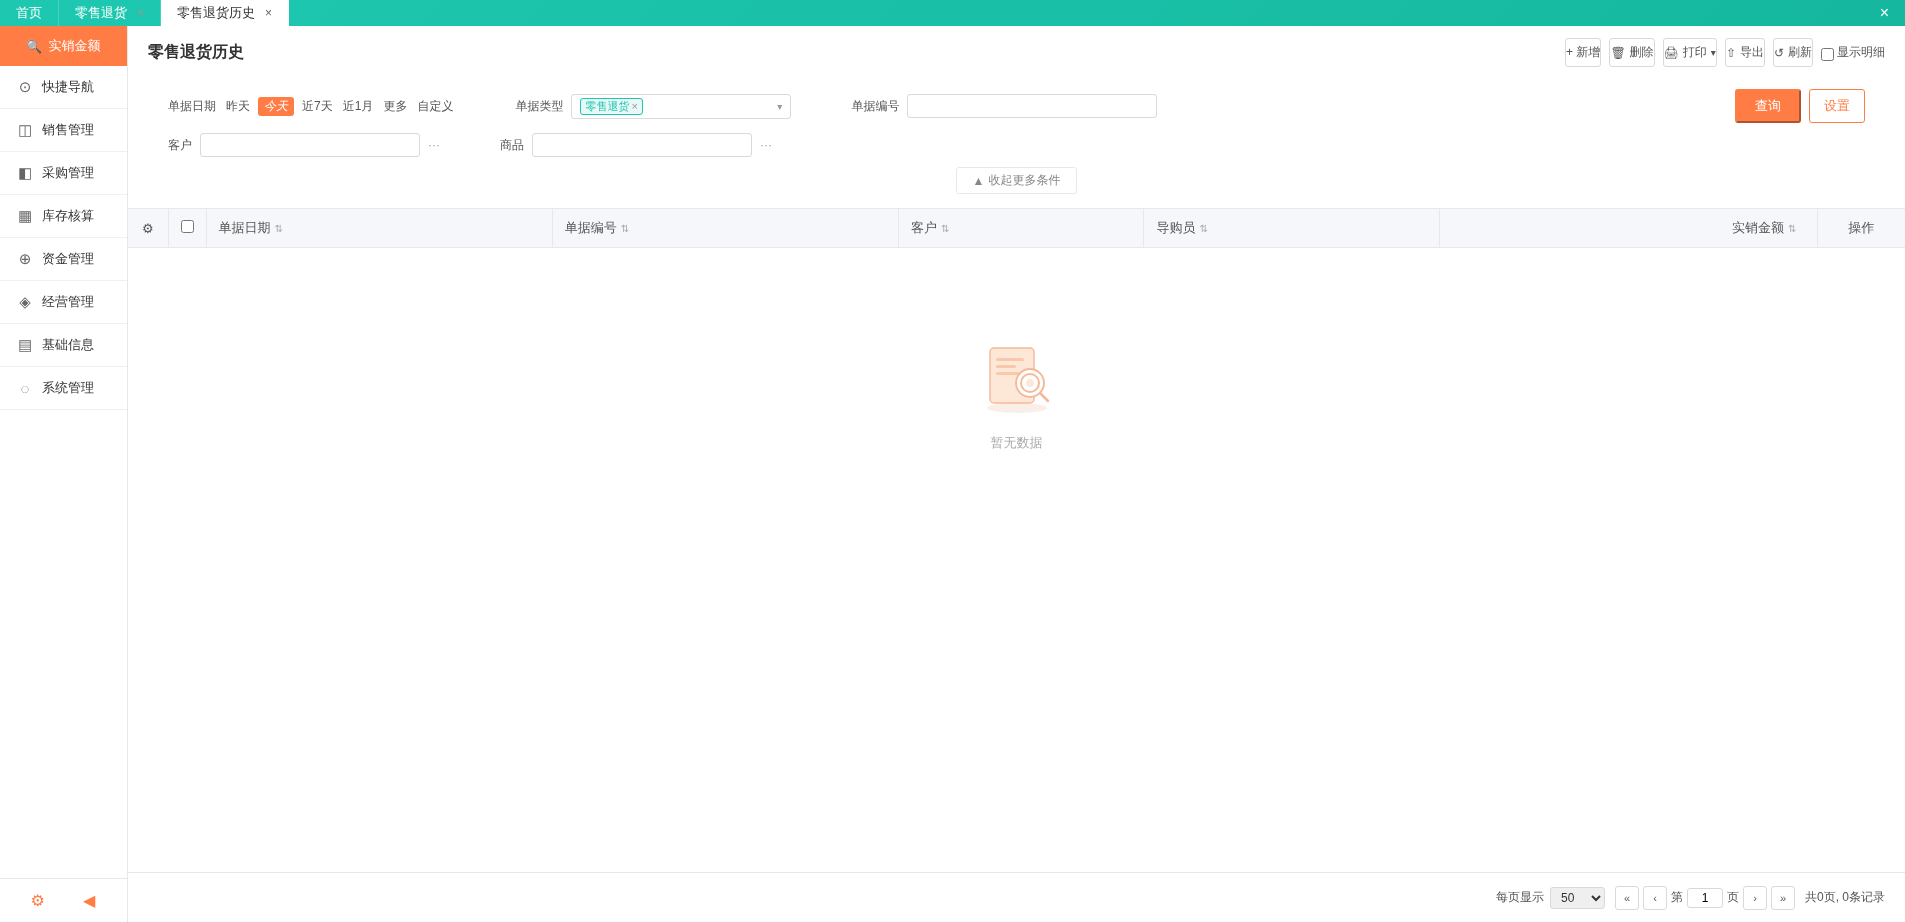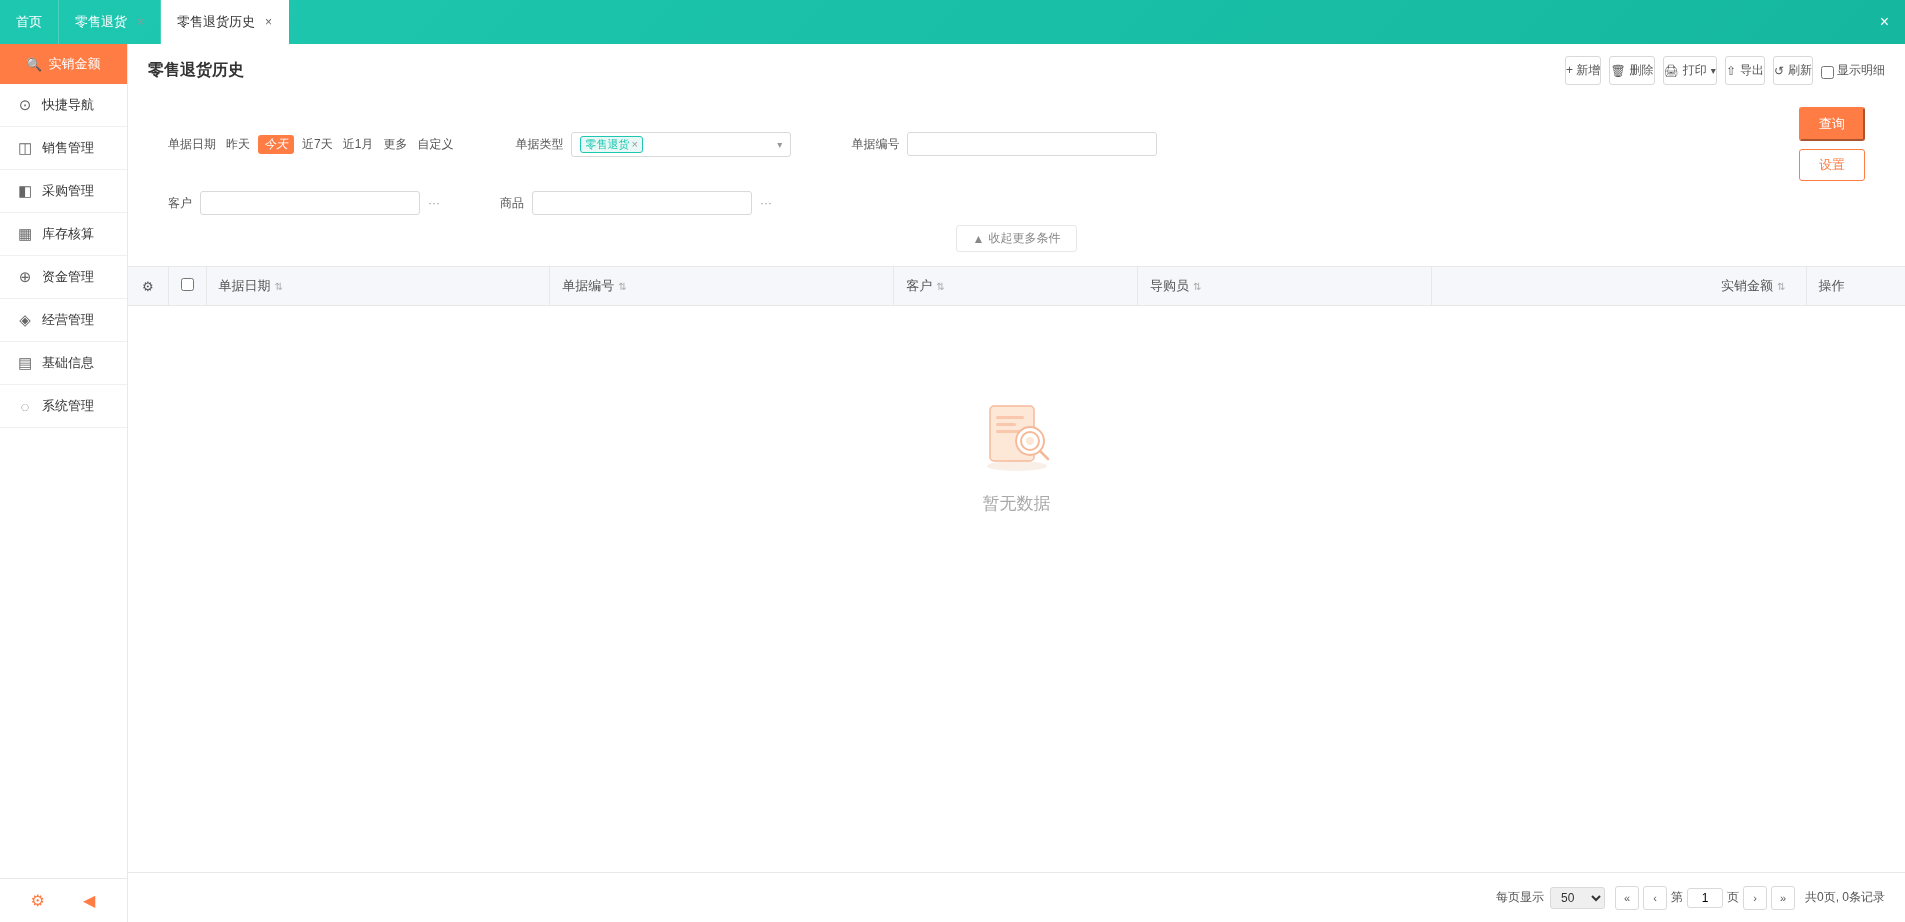--- a/index.html
+++ b/index.html
@@ -1,20 +1,20 @@
 <!DOCTYPE html>
 <html><head>
   <meta charset="utf-8">
   <style>
     * { box-sizing: border-box; margin: 0; padding: 0; font-family: 'Microsoft YaHei', Arial, sans-serif; }
     body { width: 1905px; height: 922px; overflow: hidden; display: flex; flex-direction: column; background: #f5f5f5; }
 
     
     .top-bar {
-      height: 44px;
+      height: 26px;
       background: linear-gradient(135deg, #1ec8b0 0%, #15b89e 100%);
       display: flex;
       align-items: stretch;
       flex-shrink: 0;
     }
     .tab-item {
       display: flex;
       align-items: center;
       padding: 0 16px;
       font-size: 13px;
@@ -323,21 +323,21 @@
     .th-check { width: 36px; text-align: center; }
 
     
     .empty-state {
       display: flex;
       flex-direction: column;
       align-items: center;
       justify-content: center;
       padding: 80px 0;
       color: #aaa;
-      font-size: 17px;
+      font-size: 13px;
     }
     .empty-icon {
       width: 90px;
       height: 90px;
       margin-bottom: 16px;
     }
 
     
     .pagination-bar {
       height: 50px;
@@ -518,21 +518,21 @@
               </div>
               <span class="arrow">▾</span>
             </div>
           </div>
 
           <div class="filter-item" style="margin-left:40px;">
             <span class="filter-label">单据编号</span>
             <input class="filter-input" type="text" style="min-width: 250px;">
           </div>
 
-          <div style="margin-left:auto; display:flex; gap:8px;flex-direction:column;">
+          <div style="margin-left:auto; display:flex; gap:8px;">
             <button class="btn-query">
               <span>查询</span>
             </button>
             <button class="btn-settings">
               <span>设置</span>
             </button>
           </div>
         </div>
 
 
@@ -591,21 +591,21 @@
                 <span>导购员</span>
                 <span class="sort-icon">⇅</span>
               </div>
             </th>
             <th style="text-align:right; padding-right:20px;">
               <div class="th-sort" style="justify-content:flex-end;">
                 <span>实销金额</span>
                 <span class="sort-icon">⇅</span>
               </div>
             </th>
-            <th style="text-align:left; width:99px;">
+            <th style="text-align:center; width:88px;">
               <span>操作</span>
             </th>
           </tr>
         </thead>
         <tbody>
           <tr>
             <td colspan="8">
               <div class="empty-state">
 
                 <svg class="empty-icon" viewBox="0 0 90 90" xmlns="http://www.w3.org/2000/svg">

